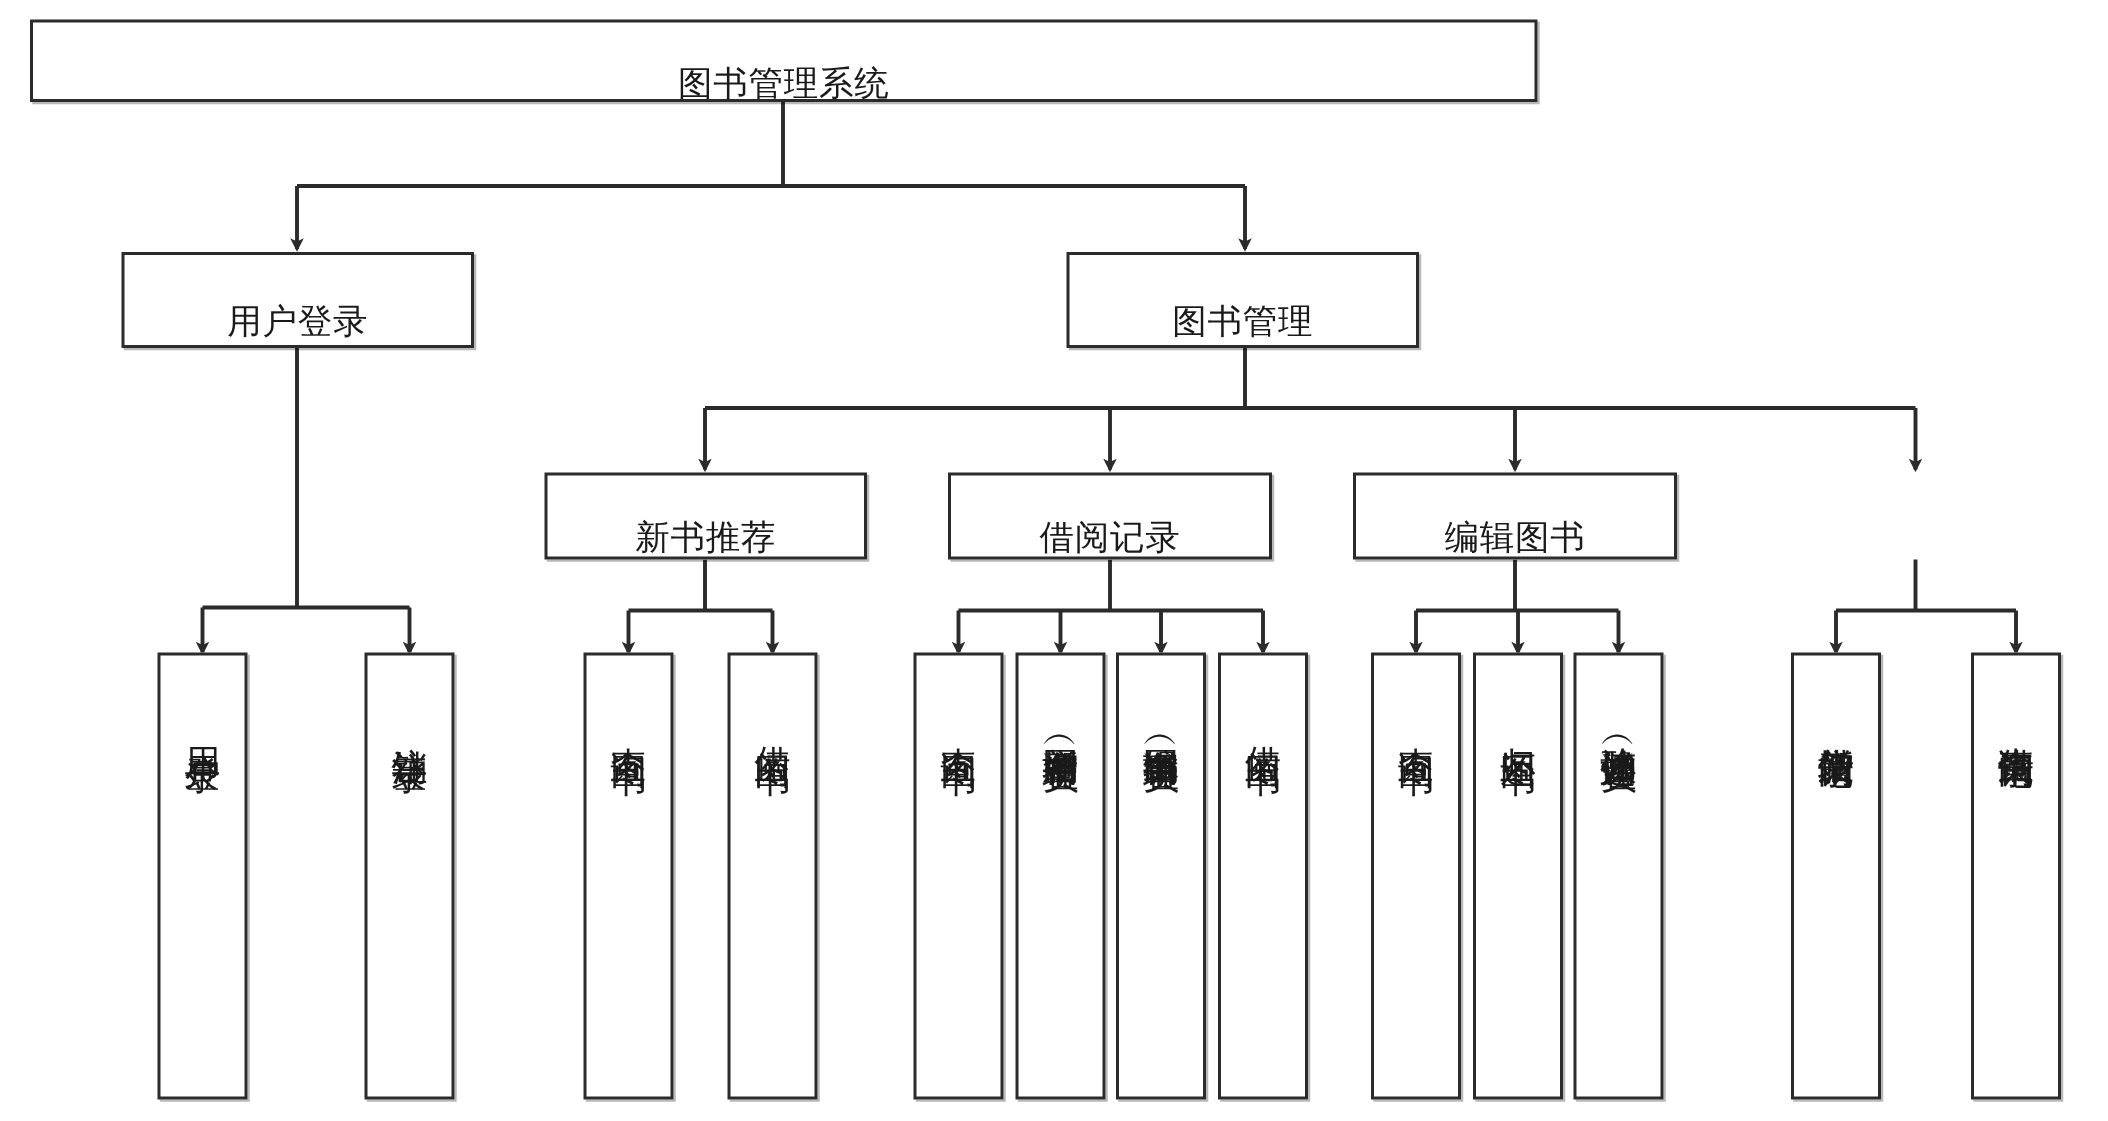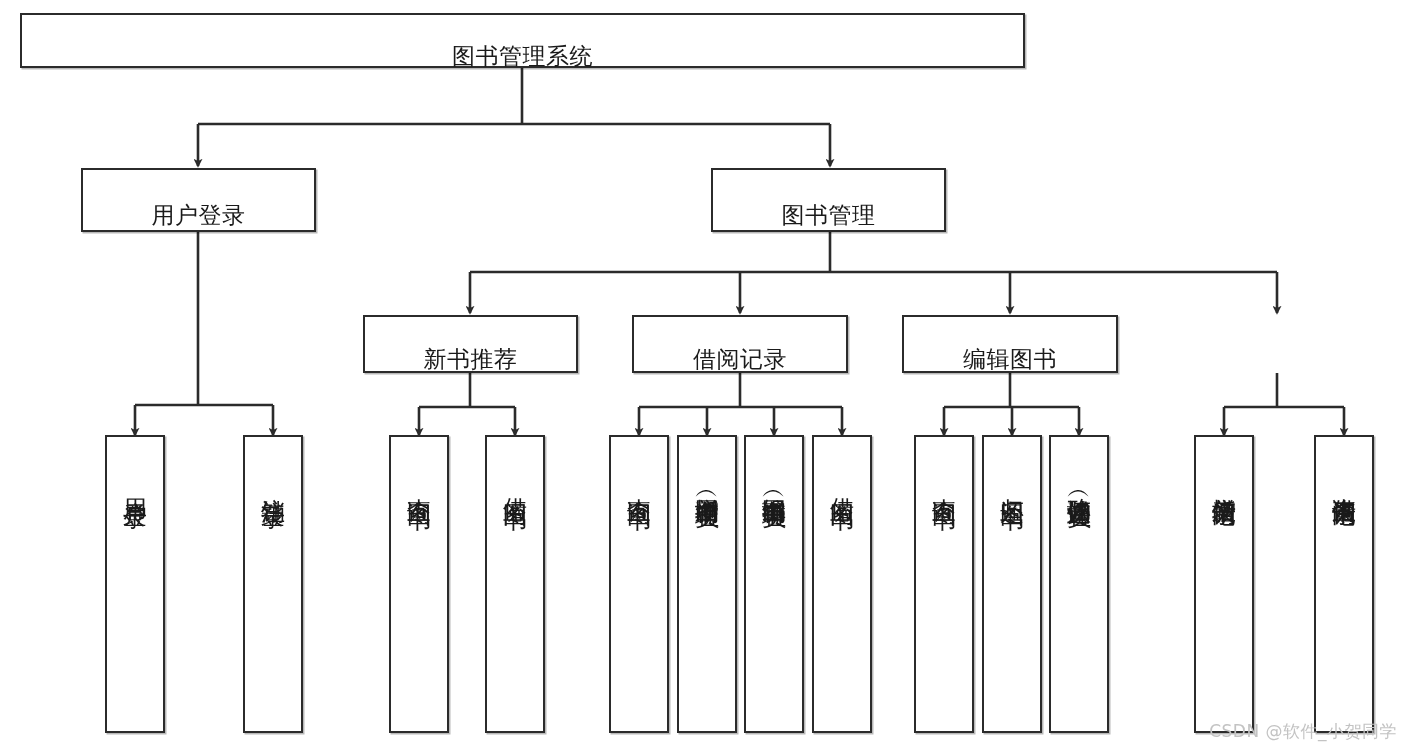--- a/index.html
+++ b/index.html
@@ -208,15 +208,14 @@
     <span class="node-label">确认归还（管理员）</span>
   </div>
 
   <div class="node vert tall" style="left:1194px; top:435px; width:60px; height:298px;">
     <span class="node-label">新增借阅记录</span>
   </div>
   <div class="node vert tall" style="left:1314px; top:435px; width:60px; height:298px;">
     <span class="node-label">查询借阅记录</span>
   </div>
 
-  <div id="watermark">CSDN @软件_小贺同学</div>
 
 </div>
 
 </body></html>

